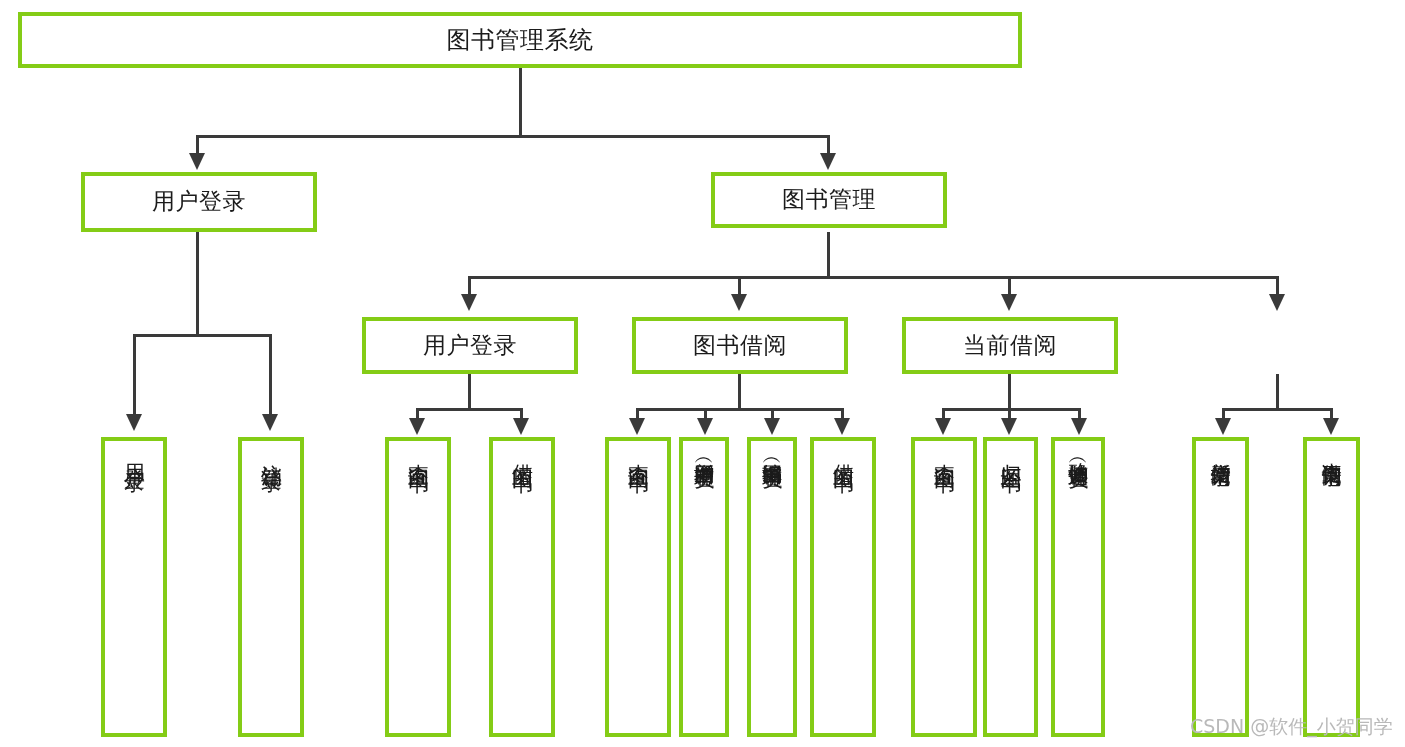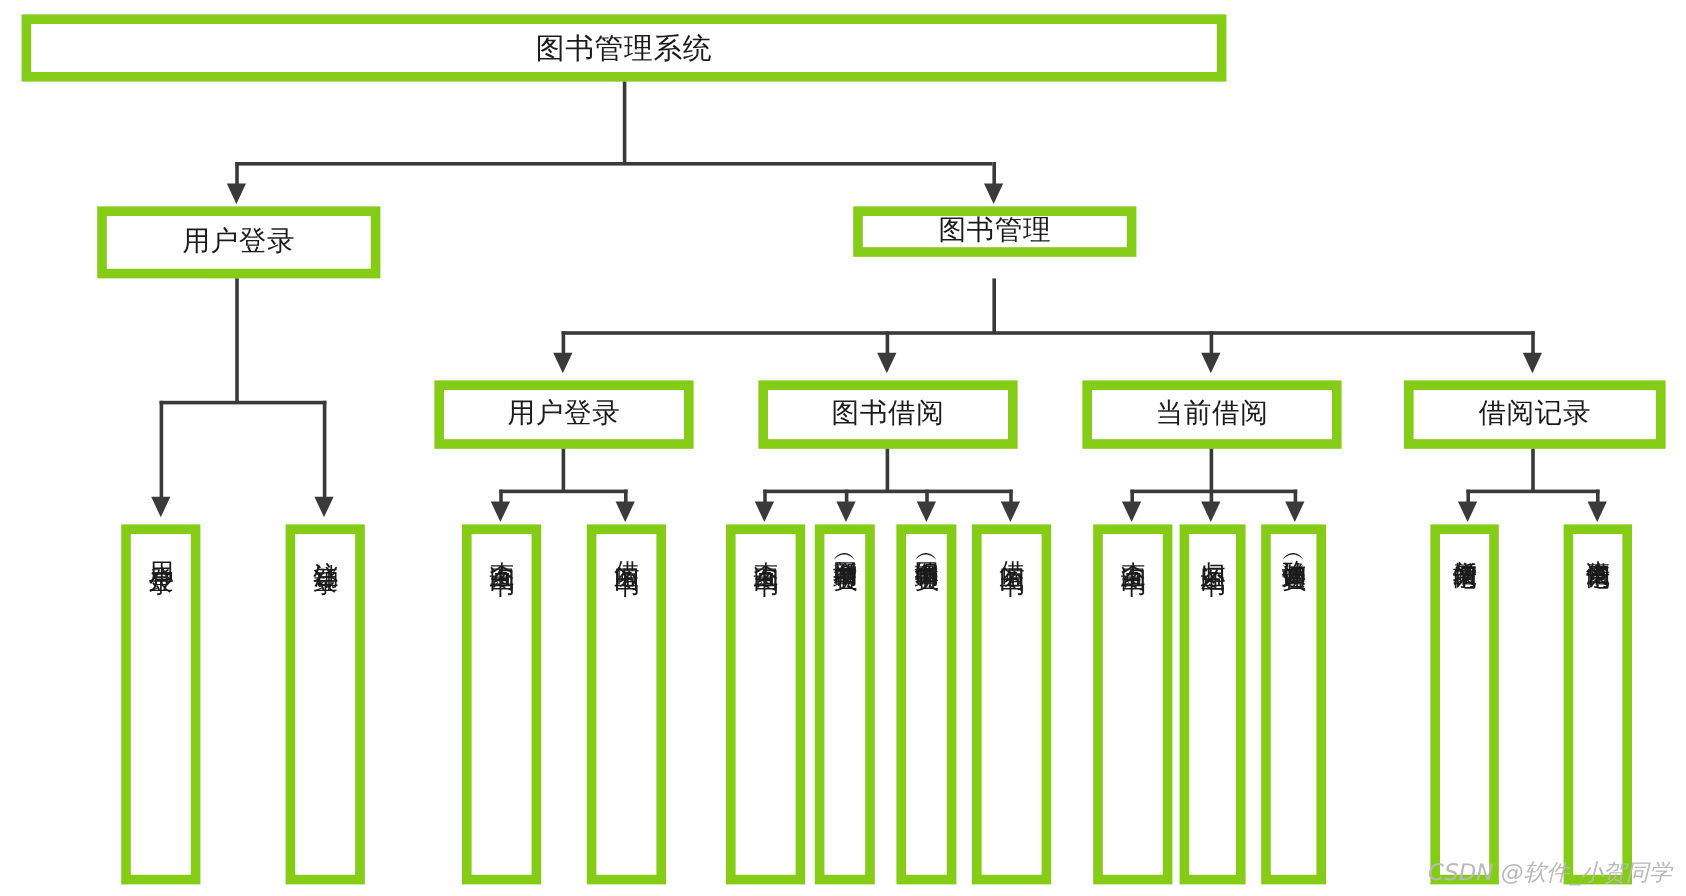--- a/index.html
+++ b/index.html
@@ -15,21 +15,21 @@
     position: relative;
     width: 1405px;
     height: 747px;
     background: #ffffff;
     overflow: hidden;
   }
   
   .node {
     position: absolute;
     box-sizing: border-box;
-    border: 8px solid #84cc16;
+    border: 4px solid #84cc16;
     background: #ffffff;
     display: flex;
     align-items: center;
     justify-content: center;
     color: #1b1b1b;
   }
   .node-label {
     display: block;
     text-align: center;
     letter-spacing: 0.5px;
@@ -78,21 +78,20 @@
     border-top: 17px solid #3a3a3a;
   }
 
   
   #watermark {
     position: absolute;
     color: #b9b9b9;
     font-size: 19px;
     white-space: nowrap;
     font-family: "DejaVu Sans", "Liberation Sans", sans-serif;
-    font-style: italic;
   }
 </style>
 </head>
 <body>
 
 <div id="diagram-root">
 
   <div class="node horiz root" style="left:18px; top:12px; width:1004px; height:56px;">
     <span class="node-label">图书管理系统</span>
   </div>
@@ -104,21 +103,21 @@
   <div class="conn-v" style="left:196px; top:135px; width:3px; height:20px;"></div>
   <div class="arrow-head" style="left:189px; top:153px;"></div>
 
   <div class="conn-v" style="left:827px; top:135px; width:3px; height:20px;"></div>
   <div class="arrow-head" style="left:820px; top:153px;"></div>
 
   <div class="node horiz" style="left:81px; top:172px; width:236px; height:60px;">
     <span class="node-label">用户登录</span>
   </div>
 
-  <div class="node horiz" style="left:711px; top:172px; width:236px; height:42px;">
+  <div class="node horiz" style="left:711px; top:172px; width:236px; height:56px;">
     <span class="node-label">图书管理</span>
   </div>
 
   <div class="conn-v" style="left:196px; top:232px; width:3px; height:104px;"></div>
   <div class="conn-h" style="left:133px; top:334px; width:139px; height:3px;"></div>
   <div class="conn-v" style="left:133px; top:334px; width:3px; height:82px;"></div>
   <div class="arrow-head" style="left:126px; top:414px;"></div>
   <div class="conn-v" style="left:269px; top:334px; width:3px; height:82px;"></div>
   <div class="arrow-head" style="left:262px; top:414px;"></div>
 
@@ -138,23 +137,20 @@
   <div class="arrow-head" style="left:1269px; top:294px;"></div>
 
   <div class="node horiz" style="left:362px; top:317px; width:216px; height:57px;">
     <span class="node-label">用户登录</span>
   </div>
   <div class="node horiz" style="left:902px; top:317px; width:216px; height:57px;">
     <span class="node-label">当前借阅</span>
   </div>
   <div class="node horiz" style="left:632px; top:317px; width:216px; height:57px;">
     <span class="node-label">图书借阅</span>
-  </div>
-  <div class="node horiz" style="left:1170px; top:317px; width:218px; height:57px;">
-    <span class="node-label">借阅记录</span>
   </div>
 
   <div class="conn-v" style="left:468px; top:374px; width:3px; height:36px;"></div>
   <div class="conn-h" style="left:416px; top:408px; width:107px; height:3px;"></div>
   <div class="conn-v" style="left:416px; top:408px; width:3px; height:12px;"></div>
   <div class="arrow-head" style="left:409px; top:418px;"></div>
   <div class="conn-v" style="left:520px; top:408px; width:3px; height:12px;"></div>
   <div class="arrow-head" style="left:513px; top:418px;"></div>
 
   <div class="conn-v" style="left:738px; top:374px; width:3px; height:36px;"></div>

